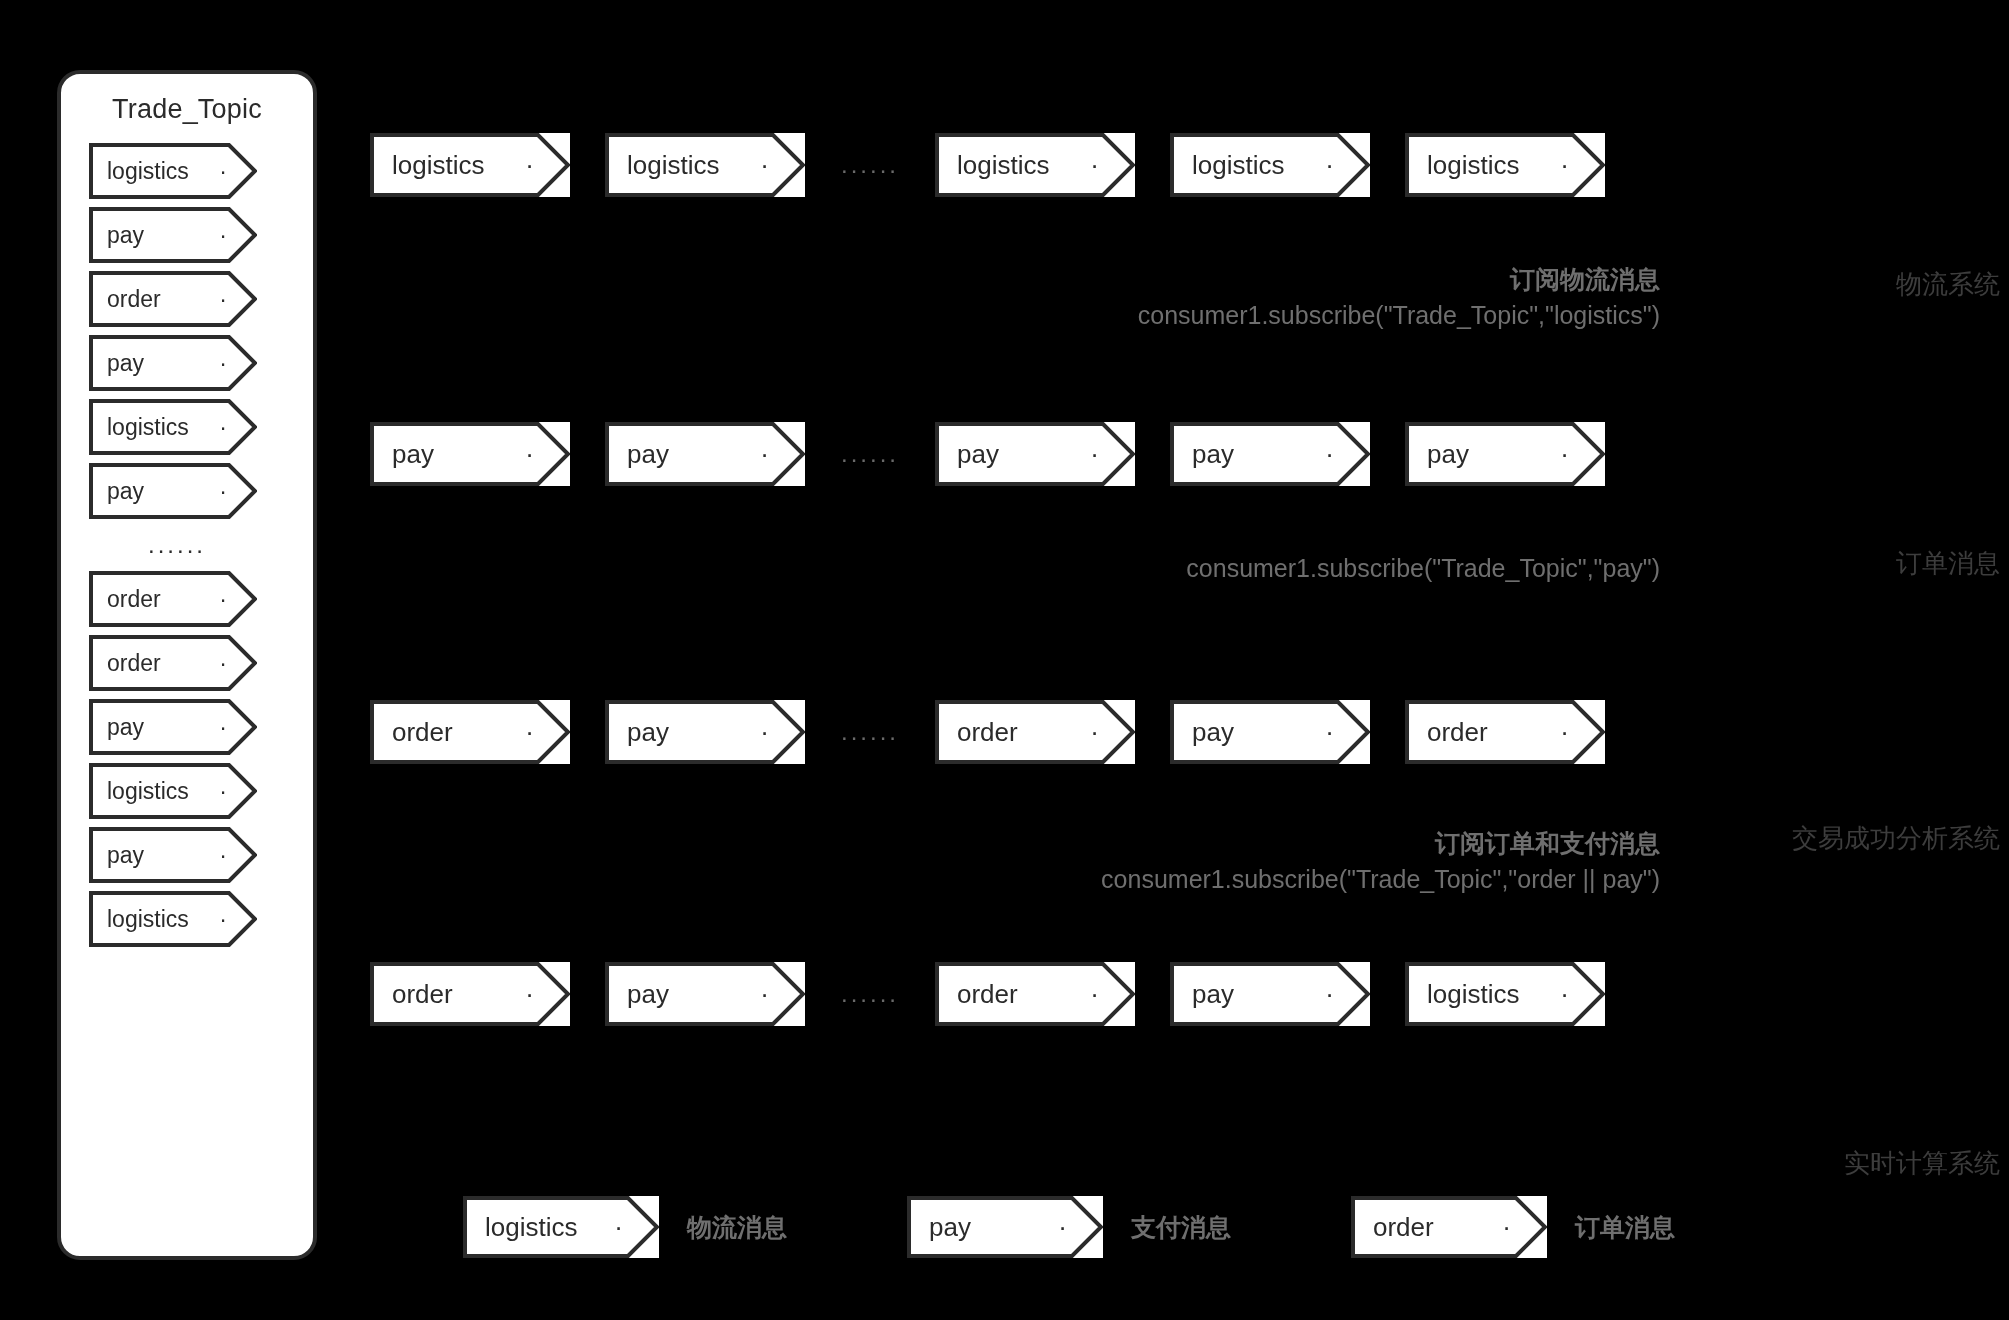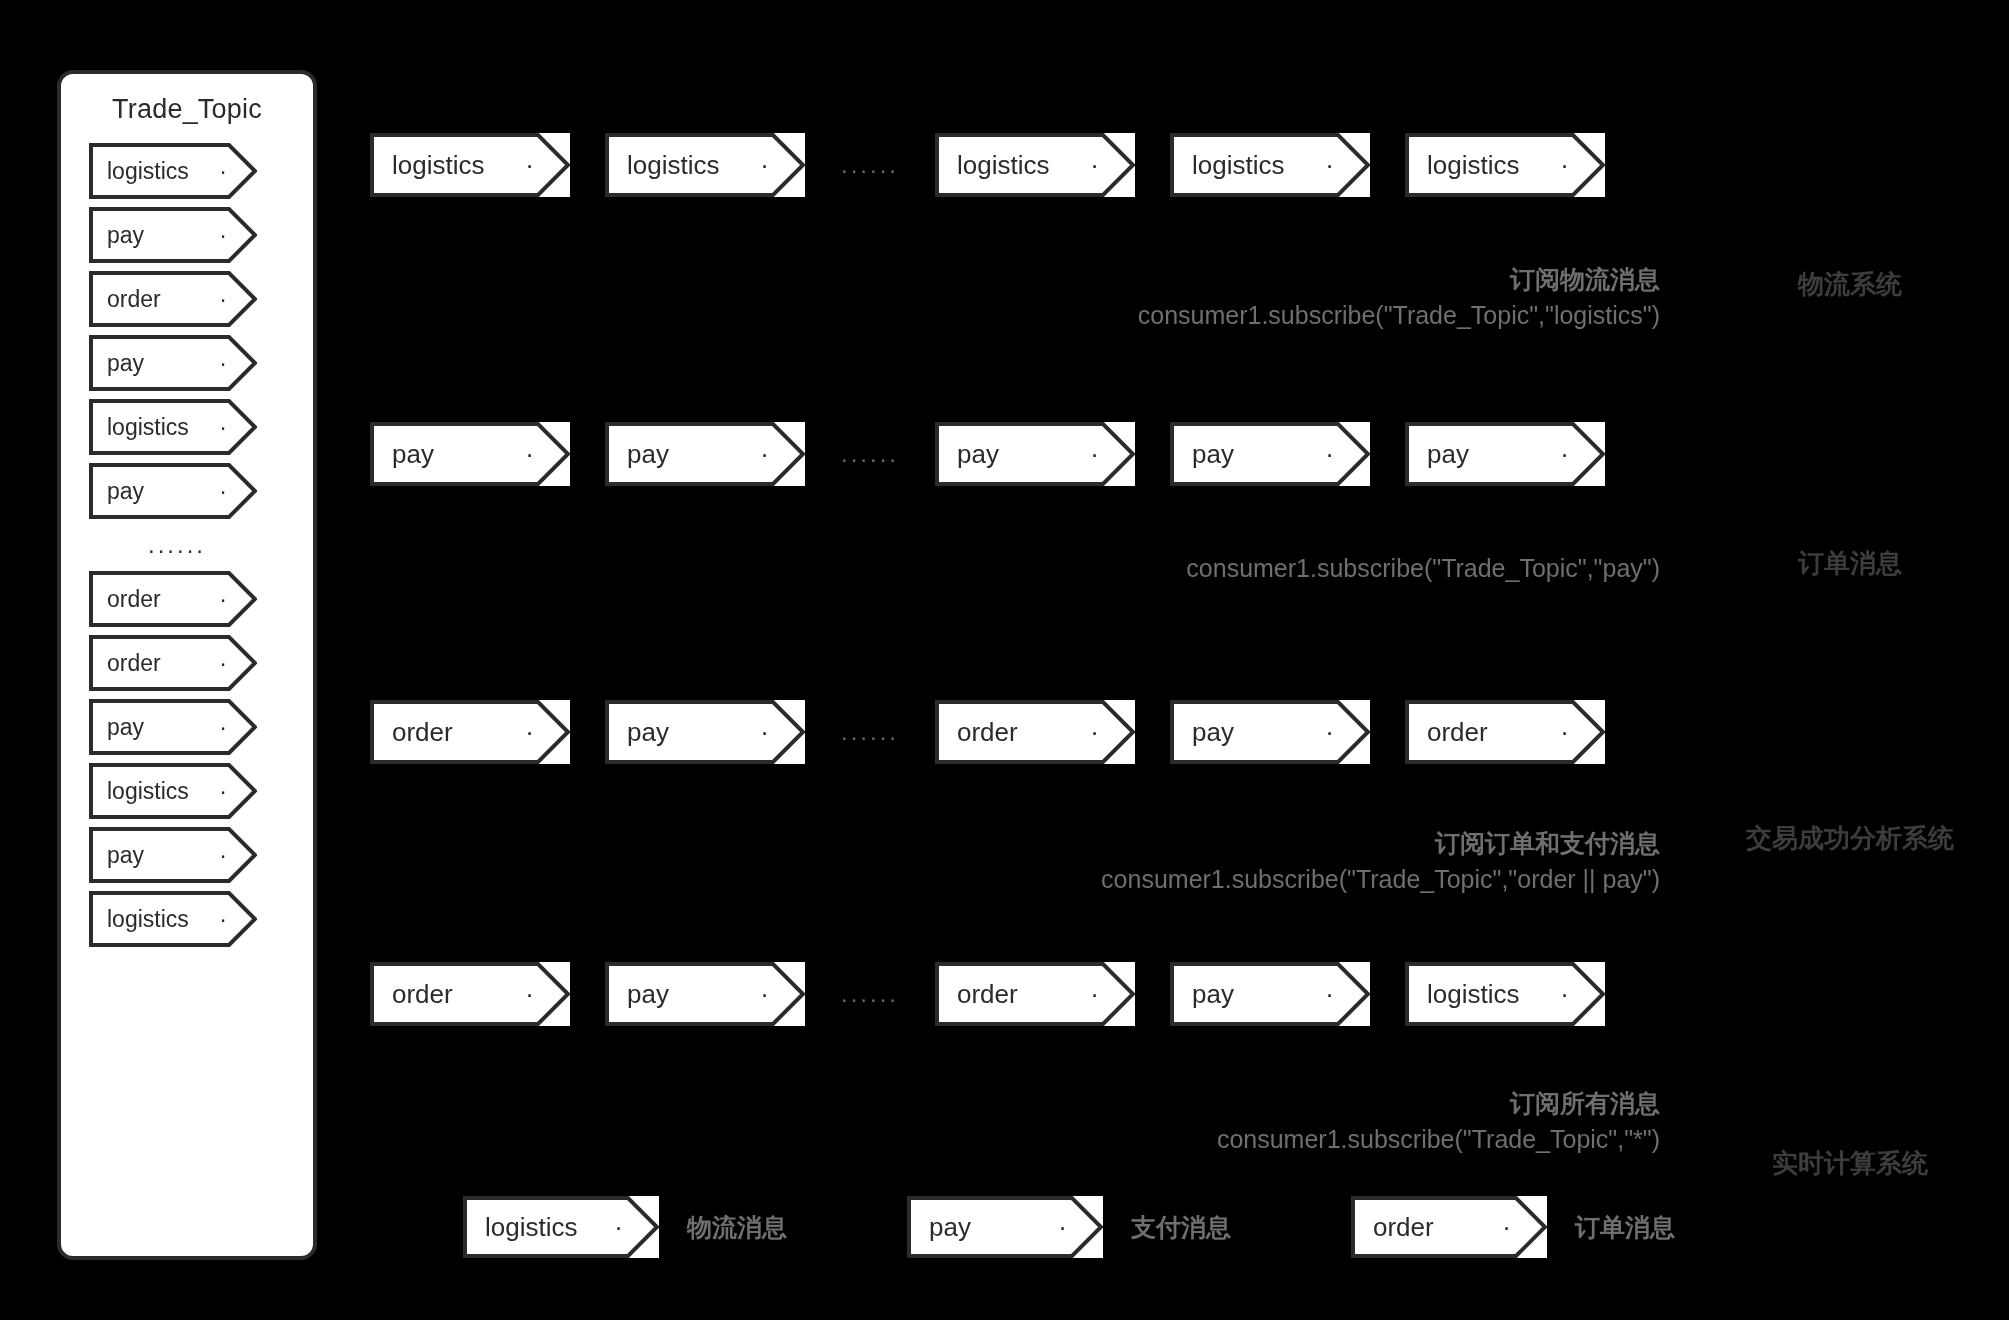--- a/index.html
+++ b/index.html
@@ -21,21 +21,21 @@
 
   
   .topic-panel {
     position: absolute;
     left: 57px;
     top: 70px;
     width: 260px;
     height: 1190px;
     background: #ffffff;
     border: 4px solid #2b2b2b;
-    border-radius: 16px;
+    border-radius: 23px;
     display: flex;
     flex-direction: column;
     align-items: center;
     padding-top: 20px;
   }
 
   .topic-title {
     font-size: 27px;
     color: #2b2b2b;
     letter-spacing: .2px;
@@ -168,24 +168,24 @@
   }
   .row-caption .code {
     font-size: 25px;
     display: block;
   }
 
   .system-label {
     position: absolute;
     left: 1700px;
     width: 300px;
-    text-align: center;
+    text-align: right;
     color: #3d3d3d;
     font-size: 26px;
-    font-weight: bold;
+    font-weight: normal;
     white-space: nowrap;
   }
 
   
   .legend {
     position: absolute;
     left: 463px;
     top: 1196px;
     height: 62px;
     display: flex;
@@ -528,24 +528,20 @@
     <div class="slot">
       <div class="msg in-row">
         <svg class="shape" viewBox="0 0 200 64" preserveAspectRatio="none">
             <polygon points="2,2 168,2 198,32 168,62 2,62"></polygon>
           </svg>
         <span class="txt">logistics</span>
         <span class="dot">·</span>
       </div>
     </div>
   </div>
-  <div class="row-caption" style="top:1086px">
-    <span class="cn">订阅所有消息</span>
-    <span class="code">consumer1.subscribe("Trade_Topic","*")</span>
-  </div>
   <div class="system-label" style="top:1146px">实时计算系统</div>
 
   <div class="legend">
 
     <div class="legend-item">
       <div class="msg in-legend">
         <svg class="shape" viewBox="0 0 196 62" preserveAspectRatio="none">
             <polygon points="2,2 165,2 194,31 165,60 2,60"></polygon>
           </svg>
         <span class="txt">logistics</span>

